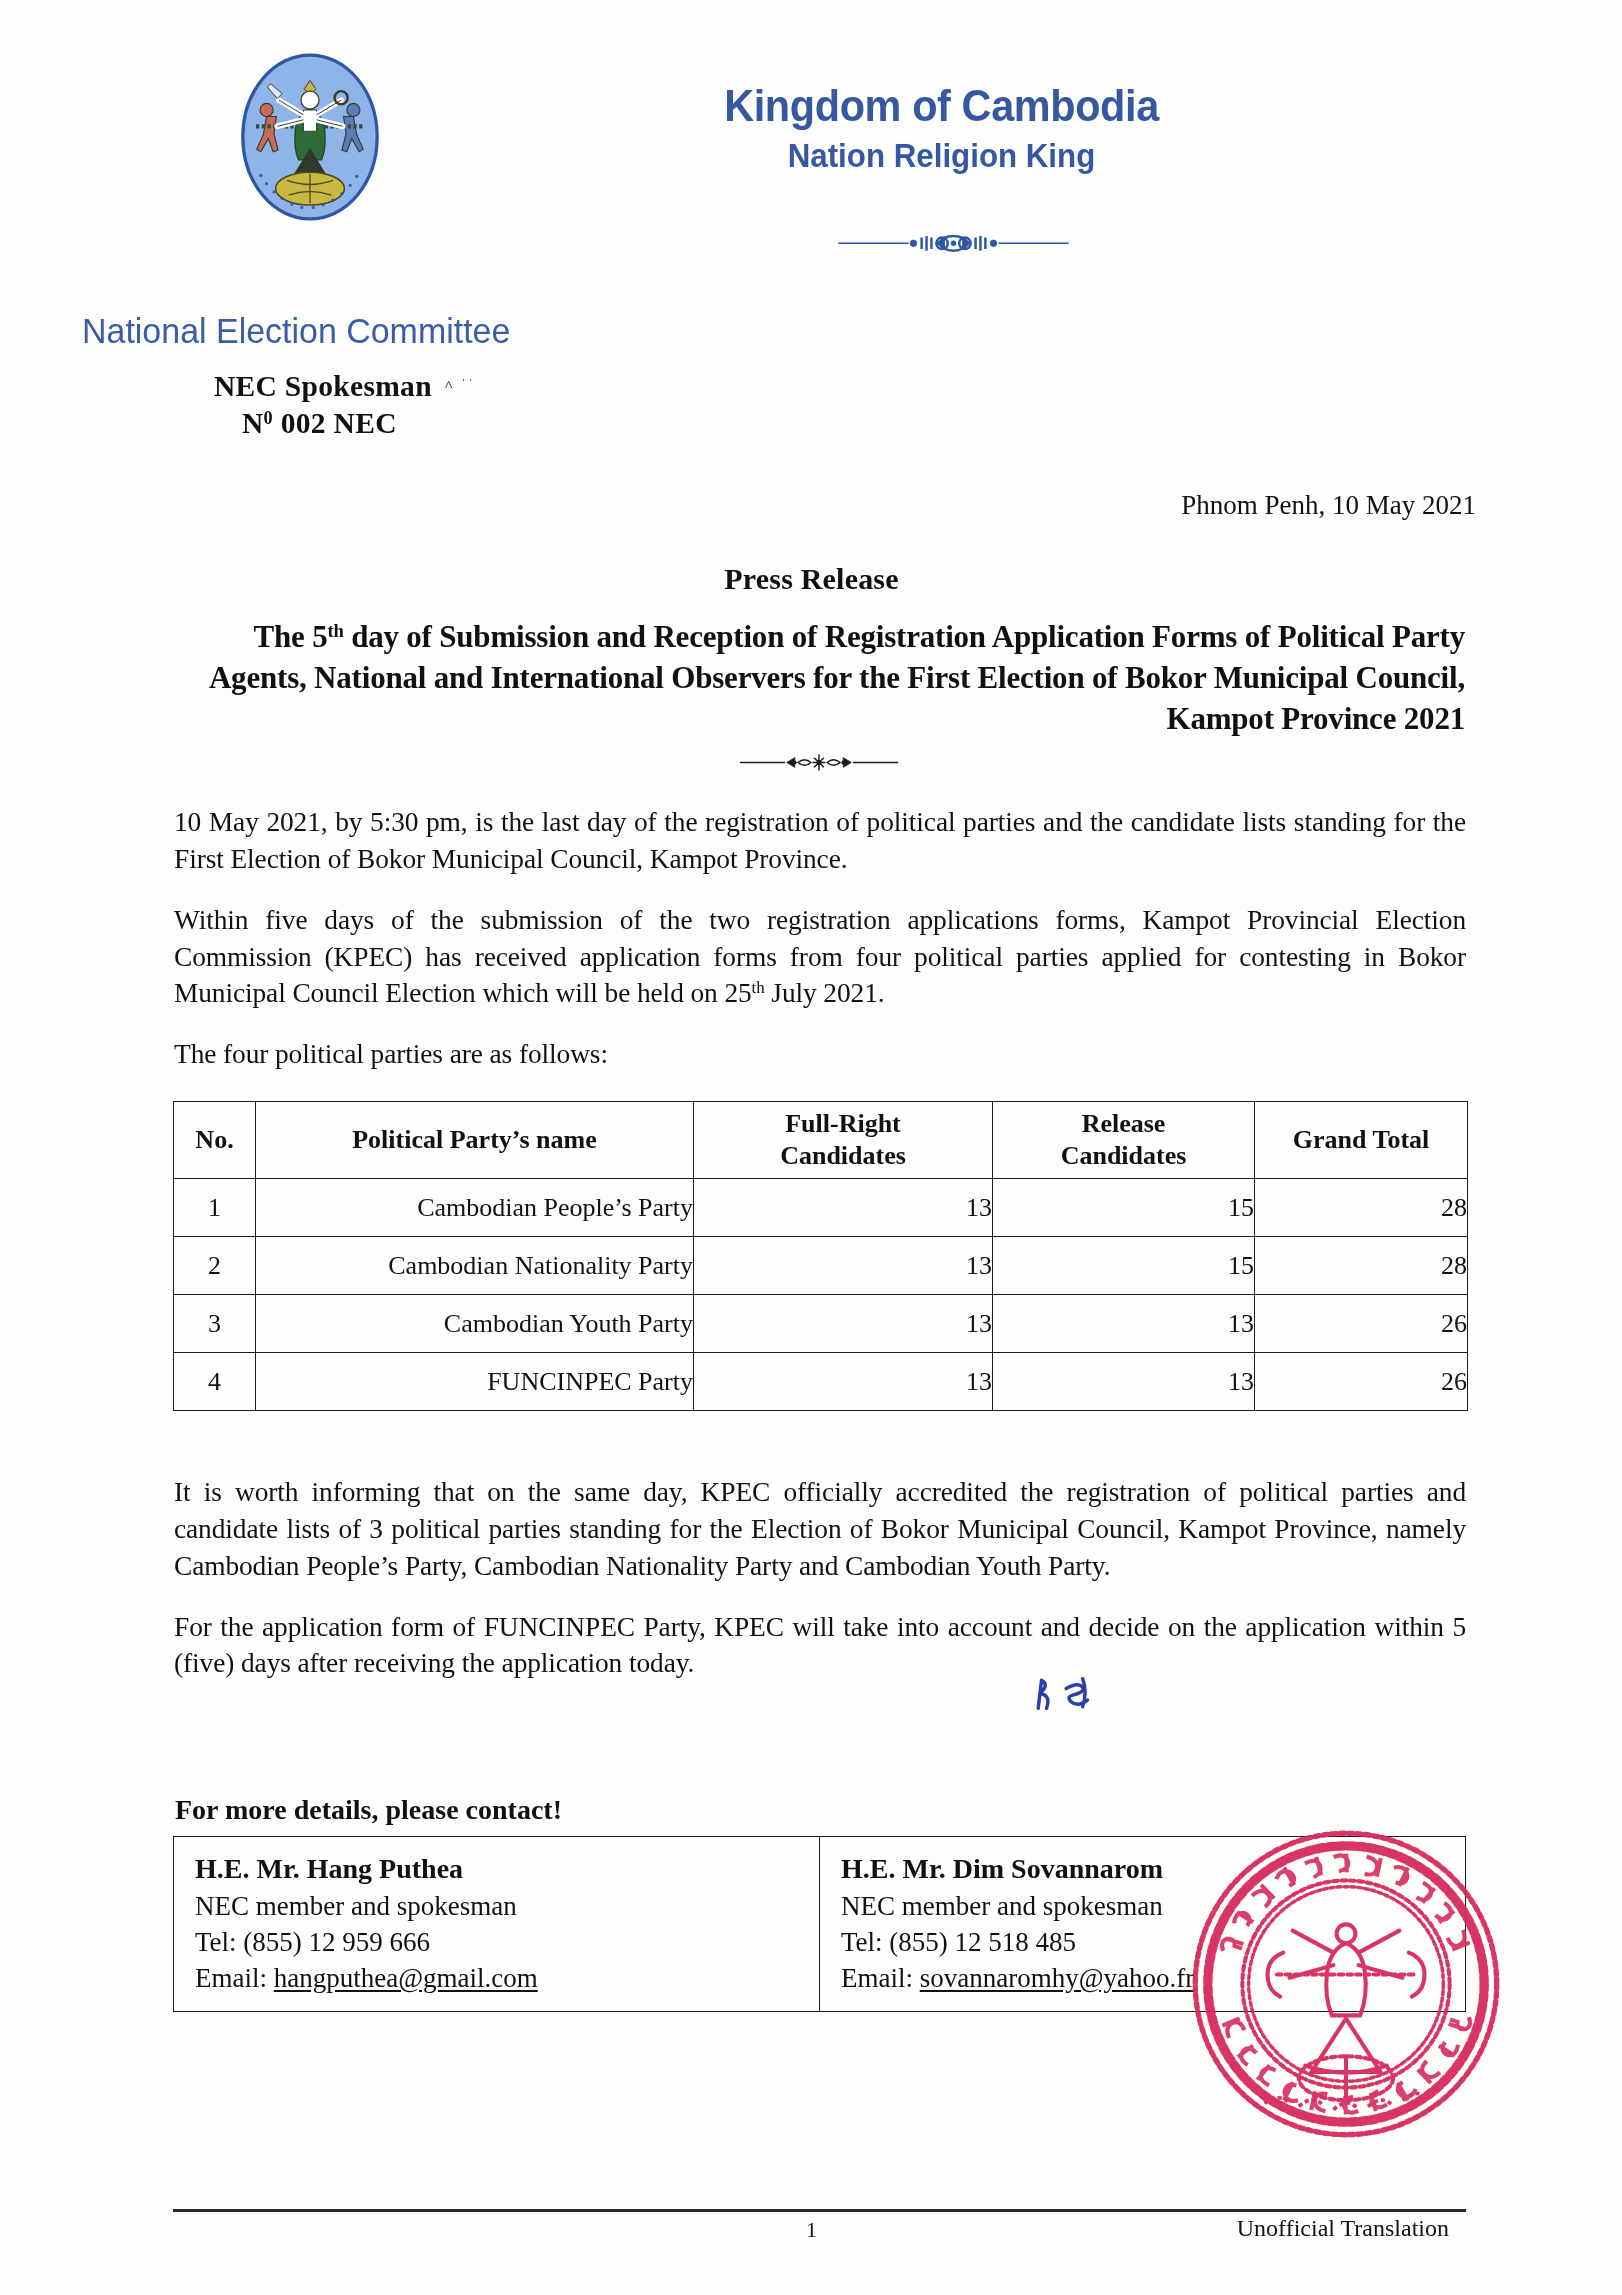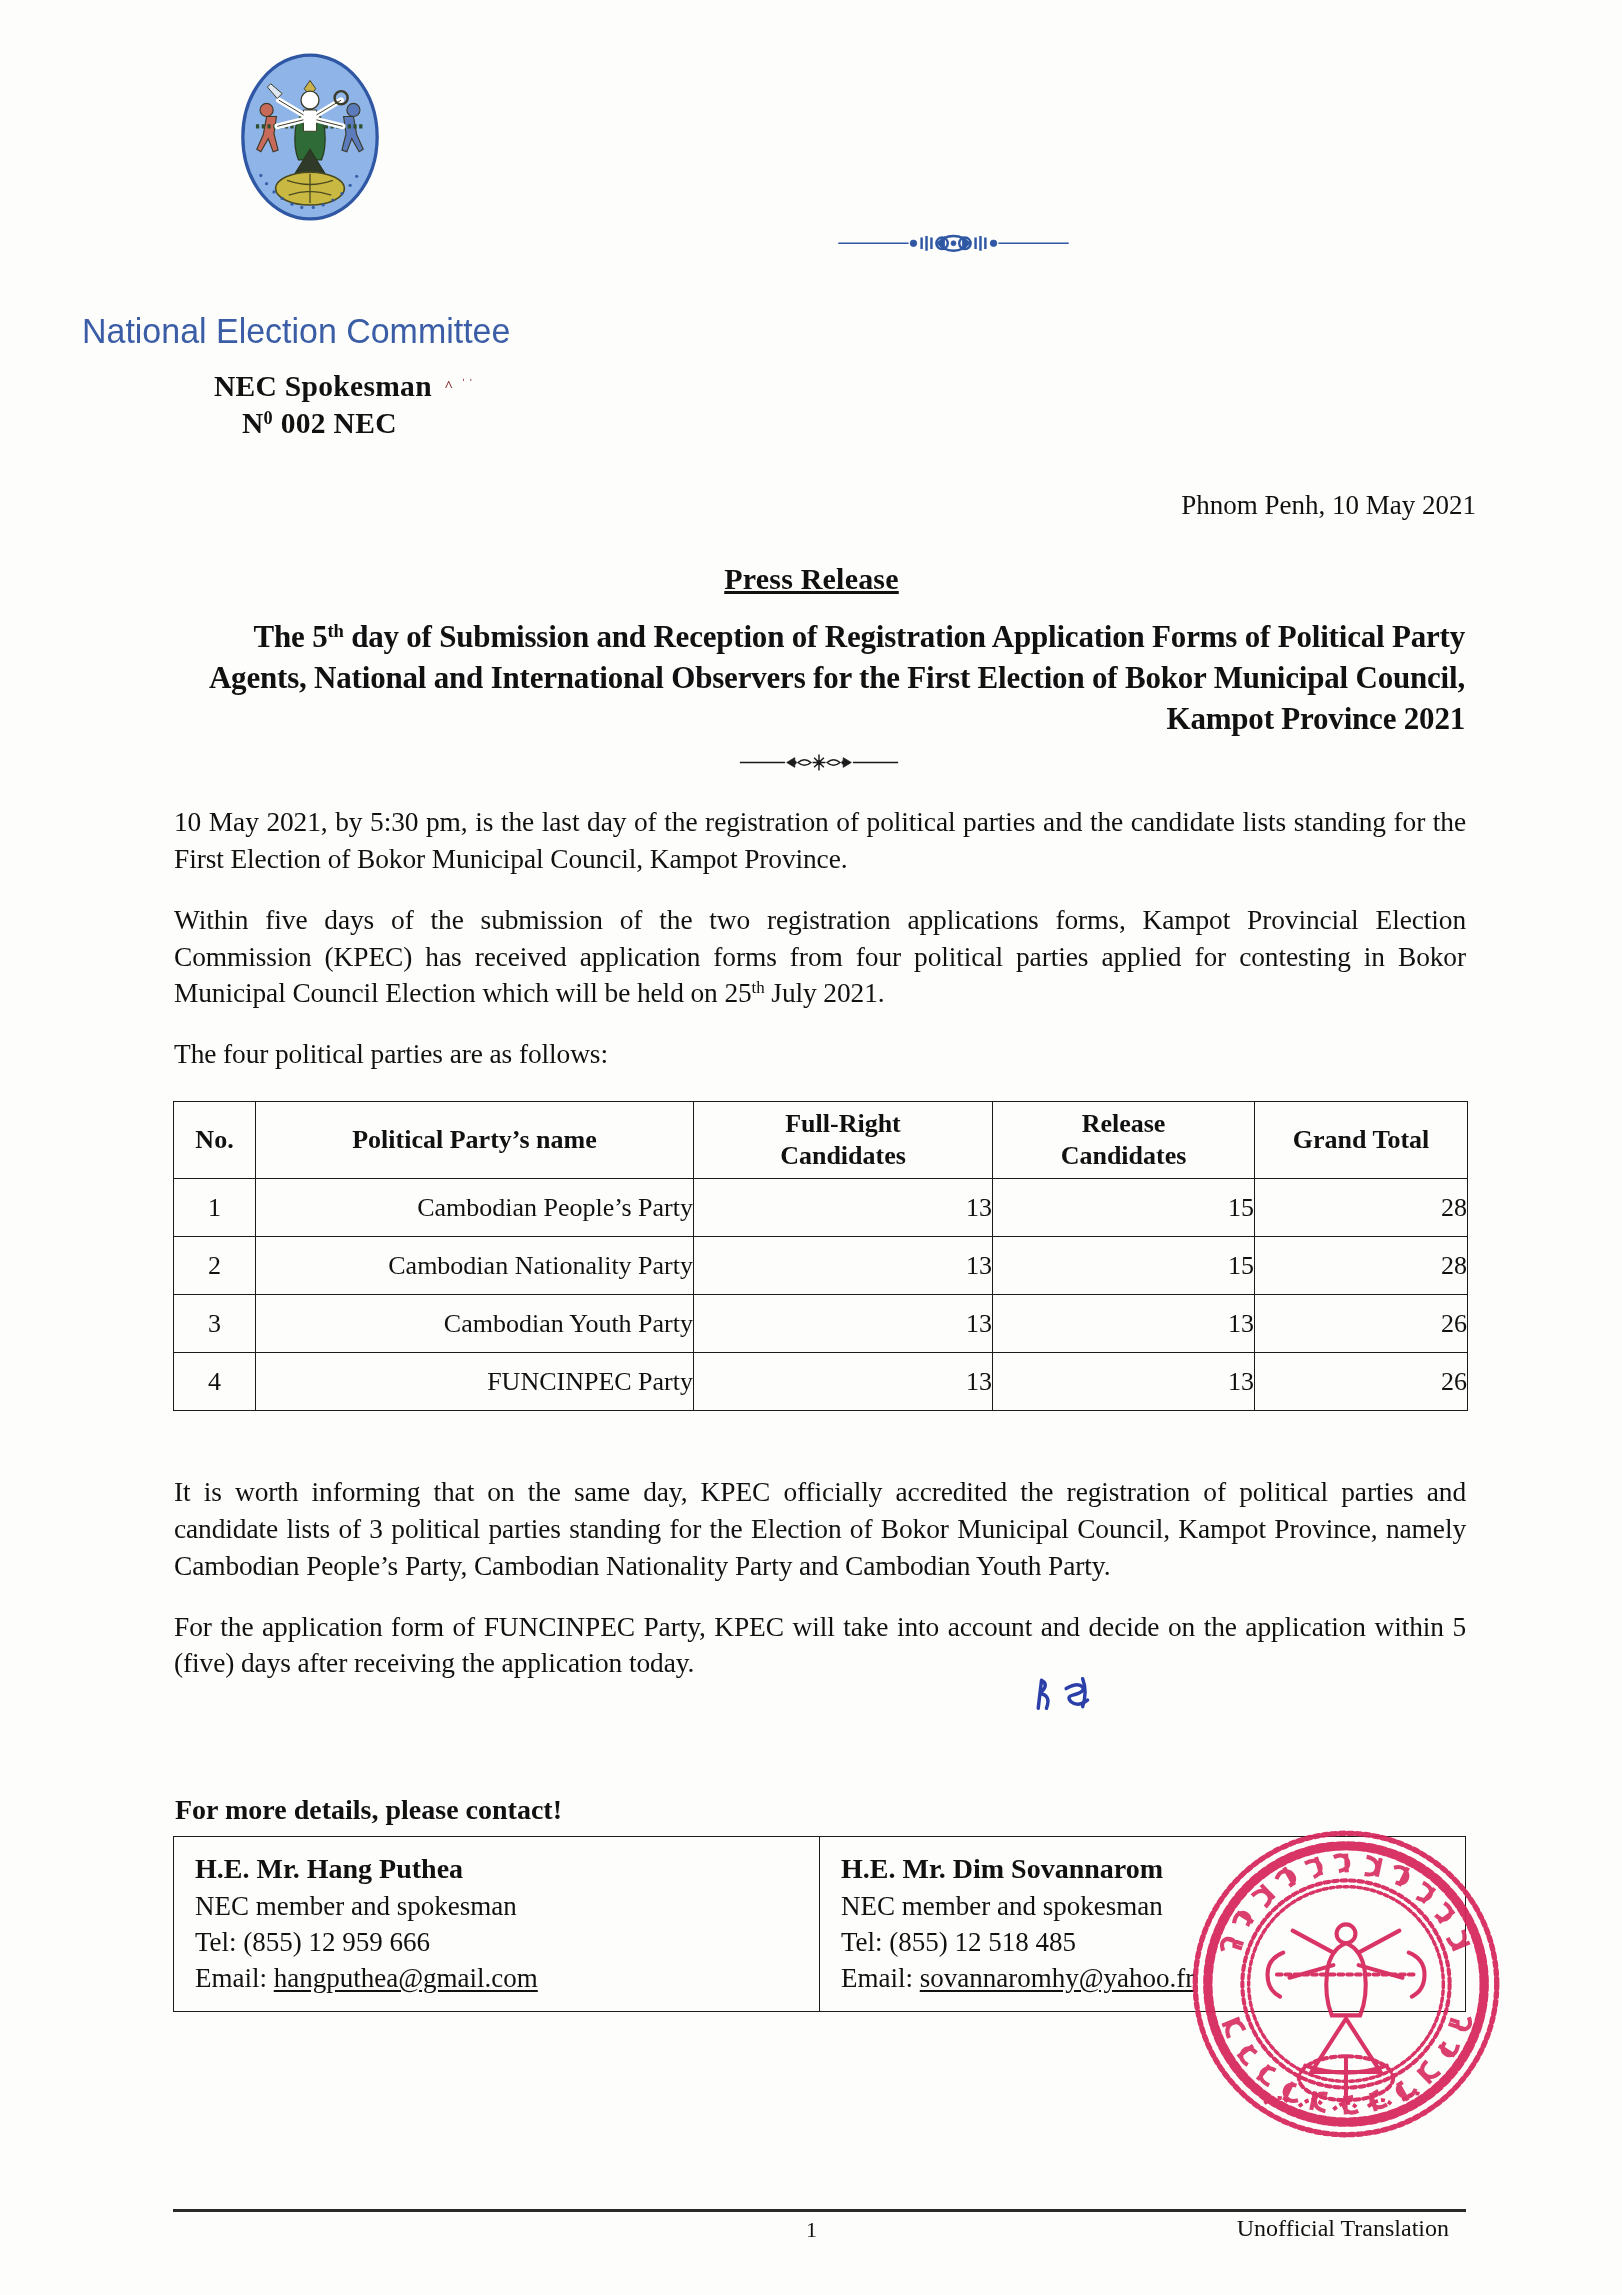--- a/index.html
+++ b/index.html
@@ -116,21 +116,20 @@
     font-size: 27px;
   }
   .press-release {
     position: absolute;
     left: 0; top: 562px;
     width: 1623px;
     text-align: center;
     font-weight: bold;
     font-size: 30px;
     letter-spacing: 0.2px;
-    text-decoration: underline;
   }
   .doc-title {
     position: absolute;
     left: 172px;
     top: 616px;
     width: 1293px;
     text-align: right;
     font-weight: bold;
     font-size: 31px;
     line-height: 1.33;
@@ -330,20 +329,24 @@
           <circle cx="104" cy="191" r="2"></circle>
             <circle cx="116" cy="188" r="2"></circle>
             <circle cx="128" cy="182" r="2"></circle>
           <circle cx="139" cy="174" r="2"></circle>
             <circle cx="149" cy="164" r="2"></circle>
             <circle cx="157" cy="153" r="2"></circle>
         </g>
       </svg>
     </div>
 
+    <div class="kingdom-block">
+      <div class="kingdom-line1">Kingdom of Cambodia</div>
+      <div class="kingdom-line2">Nation Religion King</div>
+    </div>
 
     <div class="divider-blue">
       <svg viewBox="0 0 290 30">
         <g stroke="#2f57a3" fill="#2f57a3">
           <path d="M4 15 H90" stroke-width="2"></path>
           <path d="M200 15 H286" stroke-width="2"></path>
           <circle cx="96" cy="15" r="4"></circle>
           <circle cx="194" cy="15" r="4"></circle>
           <path d="M106 8 v14 M112 6 v18 M118 8 v14" stroke-width="3"></path>
           <path d="M184 8 v14 M178 6 v18 M172 8 v14" stroke-width="3"></path>

